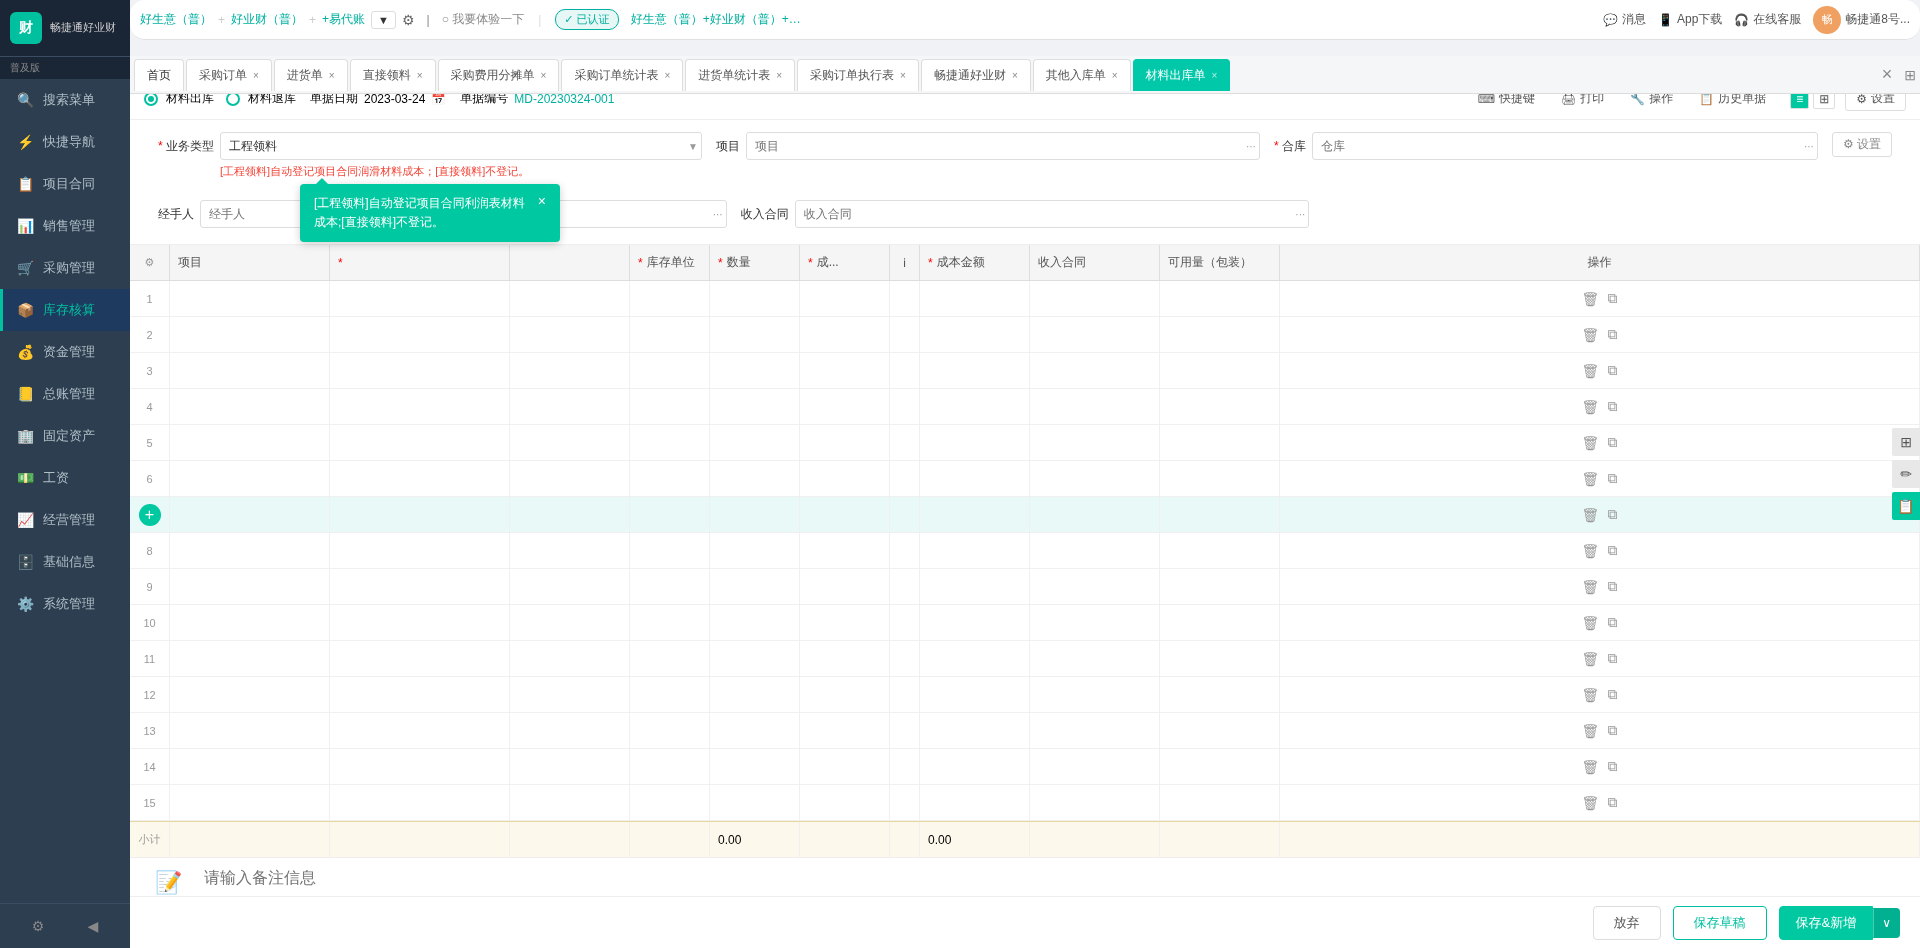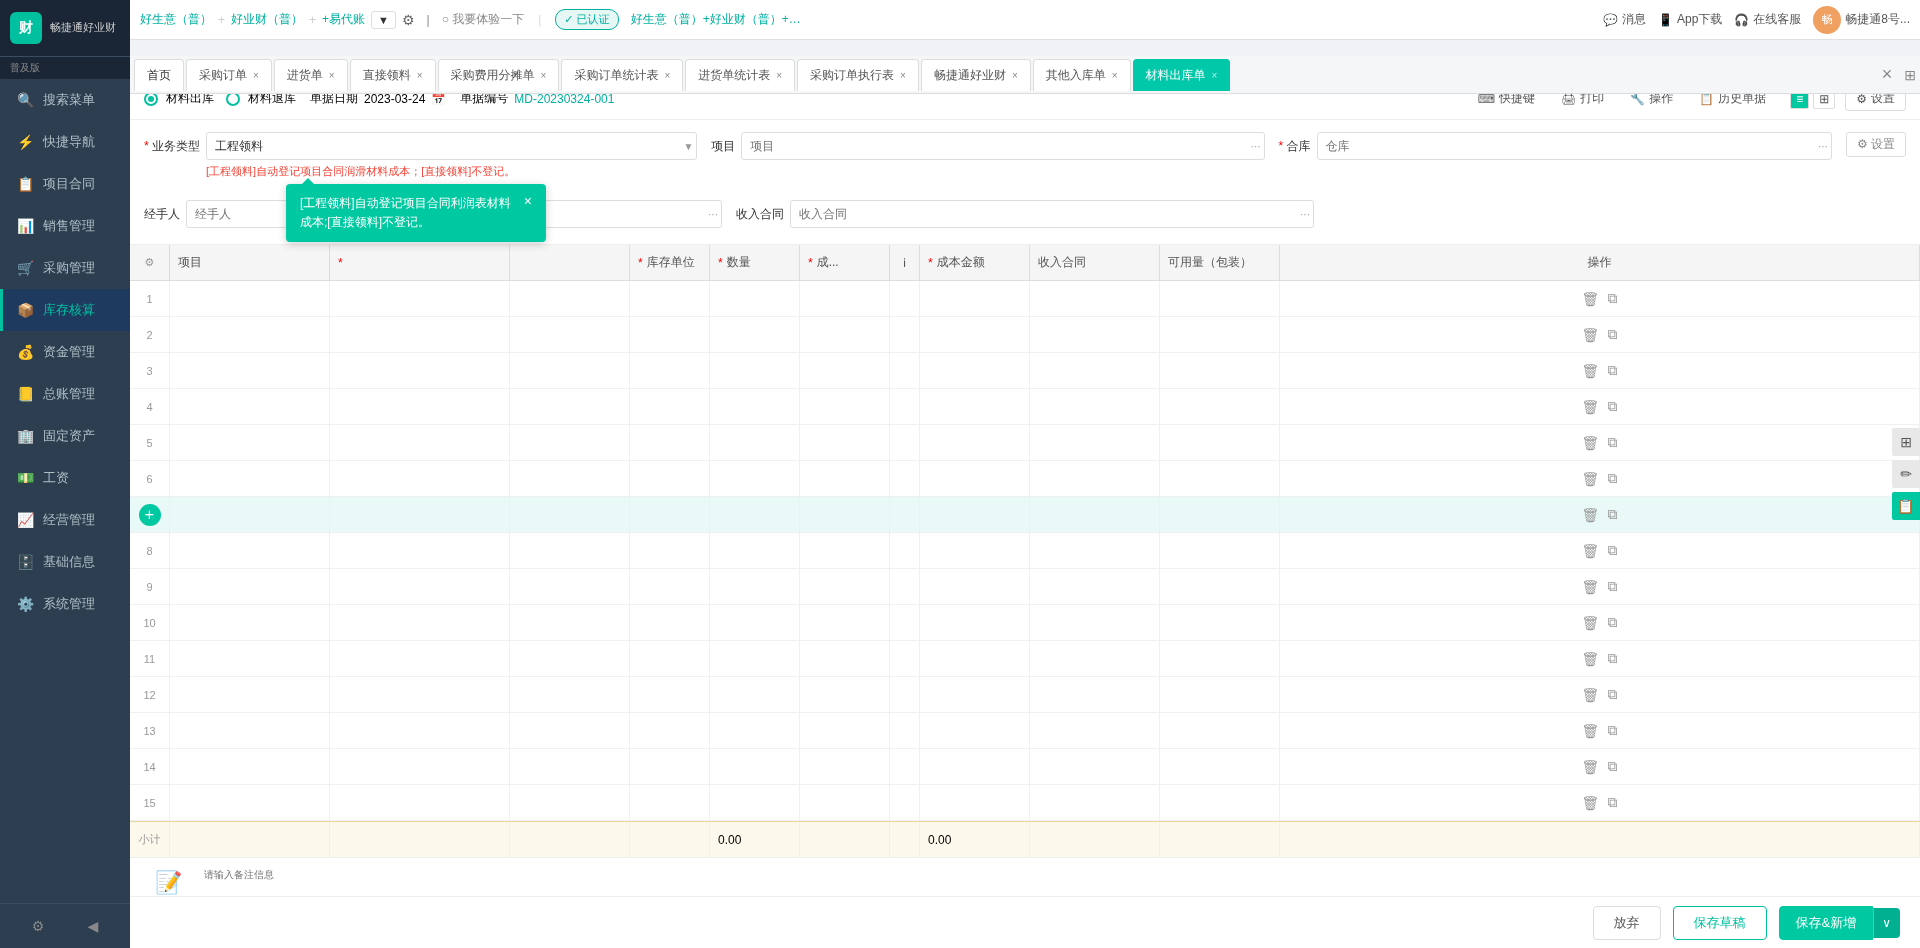--- a/index.html
+++ b/index.html
@@ -31,21 +31,21 @@
     .sidebar-bottom {
       display: flex; align-items: center; justify-content: space-around;
       padding: 10px; border-top: 1px solid #3a4d63;
     }
     .sidebar-bottom-btn { color: #888; cursor: pointer; font-size: 14px; padding: 4px; }
 
     
     .topbar {
       position: fixed; left: 130px; top: 0; right: 0; height: 40px;
       background: #fff; border-bottom: 1px solid #e0e0e0; z-index: 99;
-      display: flex; align-items: center; justify-content: space-between; padding: 0 10px;
+      display: flex; align-items: center; justify-content: space-between; padding: 0 10px; border-radius: 15px;
     }
     .topbar-left { display: flex; align-items: center; gap: 6px; font-size: 12px; color: #333; flex-wrap: nowrap; }
     .topbar-link { color: #00b0a0; cursor: pointer; white-space: nowrap; }
     .topbar-sep { color: #ccc; }
     .topbar-dropdown { color: #333; cursor: pointer; border: 1px solid #ddd; padding: 2px 6px; border-radius: 3px; font-size: 11px; display: flex; align-items: center; gap: 3px; }
     .topbar-gear { color: #666; cursor: pointer; font-size: 14px; }
     .topbar-certified { background: #e6f7f5; color: #00b0a0; border: 1px solid #00b0a0; padding: 2px 8px; border-radius: 10px; font-size: 11px; }
     .topbar-right { display: flex; align-items: center; gap: 12px; font-size: 12px; color: #555; }
     .topbar-right-item { display: flex; align-items: center; gap: 4px; cursor: pointer; }
     .topbar-user-avatar { width: 28px; height: 28px; border-radius: 50%; background: #f0a060; display: flex; align-items: center; justify-content: center; font-size: 11px; color: #fff; }
@@ -88,21 +88,21 @@
     .radio-dot.checked::after { content: ''; width: 6px; height: 6px; border-radius: 50%; background: #00c0a0; display: block; }
     .date-field { display: flex; align-items: center; gap: 6px; font-size: 12px; }
     .date-icon { color: #00c0a0; cursor: pointer; }
     .num-field { display: flex; align-items: center; gap: 6px; font-size: 12px; }
     .num-value { color: #00b0a0; }
     .sub-toolbar-right { display: flex; align-items: center; gap: 10px; font-size: 12px; color: #555; }
     .sub-btn { display: flex; align-items: center; gap: 4px; cursor: pointer; padding: 3px 8px; border-radius: 3px; }
 
     
     .form-area {
-      padding: 12px 14px 8px; background: #fff; border-bottom: 1px solid #eee;
+      padding: 12px 28px 8px; background: #fff; border-bottom: 1px solid #eee;
     }
     .form-row { display: flex; align-items: flex-start; gap: 14px; margin-bottom: 8px; flex-wrap: wrap; }
     .form-field { display: flex; align-items: center; gap: 6px; min-width: 280px; flex: 1; }
     .form-label { font-size: 12px; color: #333; white-space: nowrap; flex-shrink: 0; }
     .form-label.required::before { content: '* '; color: red; }
     .form-input-wrap { position: relative; flex: 1; }
     .form-input {
       width: 100%; height: 28px; border: 1px solid #ddd; border-radius: 3px;
       padding: 0 28px 0 8px; font-size: 12px; color: #333; outline: none;
     }
@@ -166,21 +166,21 @@
     }
     .grid-total-row {
       display: flex; align-items: center; background: #fdf8ec; border-top: 1px solid #e8d8a0;
       height: 36px; font-size: 12px; font-weight: 500;
     }
 
     
     .notes-area { padding: 10px 14px; background: #fff; border-top: 1px solid #eee; min-height: 60px; display: flex; align-items: flex-start; gap: 10px; }
     .notes-icon { color: #00c8a0; font-size: 22px; margin-top: 2px; }
     .notes-label { font-size: 12px; color: #333; font-weight: 500; margin-bottom: 4px; }
-    .notes-input { width: 100%; border: none; outline: none; font-size: 10px; color: #999; resize: none; min-height: 40px; }
+    .notes-input { width: 100%; border: none; outline: none; font-size: 16px; color: #999; resize: none; min-height: 40px; }
 
     
     .footer-bar {
       position: fixed; bottom: 0; left: 130px; right: 0; height: 52px;
       background: #fff; border-top: 1px solid #eee; display: flex;
       align-items: center; justify-content: flex-end; padding: 0 20px; gap: 12px; z-index: 99;
     }
     .btn { padding: 7px 20px; border-radius: 4px; font-size: 13px; cursor: pointer; border: 1px solid #ddd; }
     .btn-default { background: #fff; color: #555; font-family: Liberation Serif, serif; }
     .btn-outline { background: #fff; color: #00c0a0; border-color: #00c0a0; }

